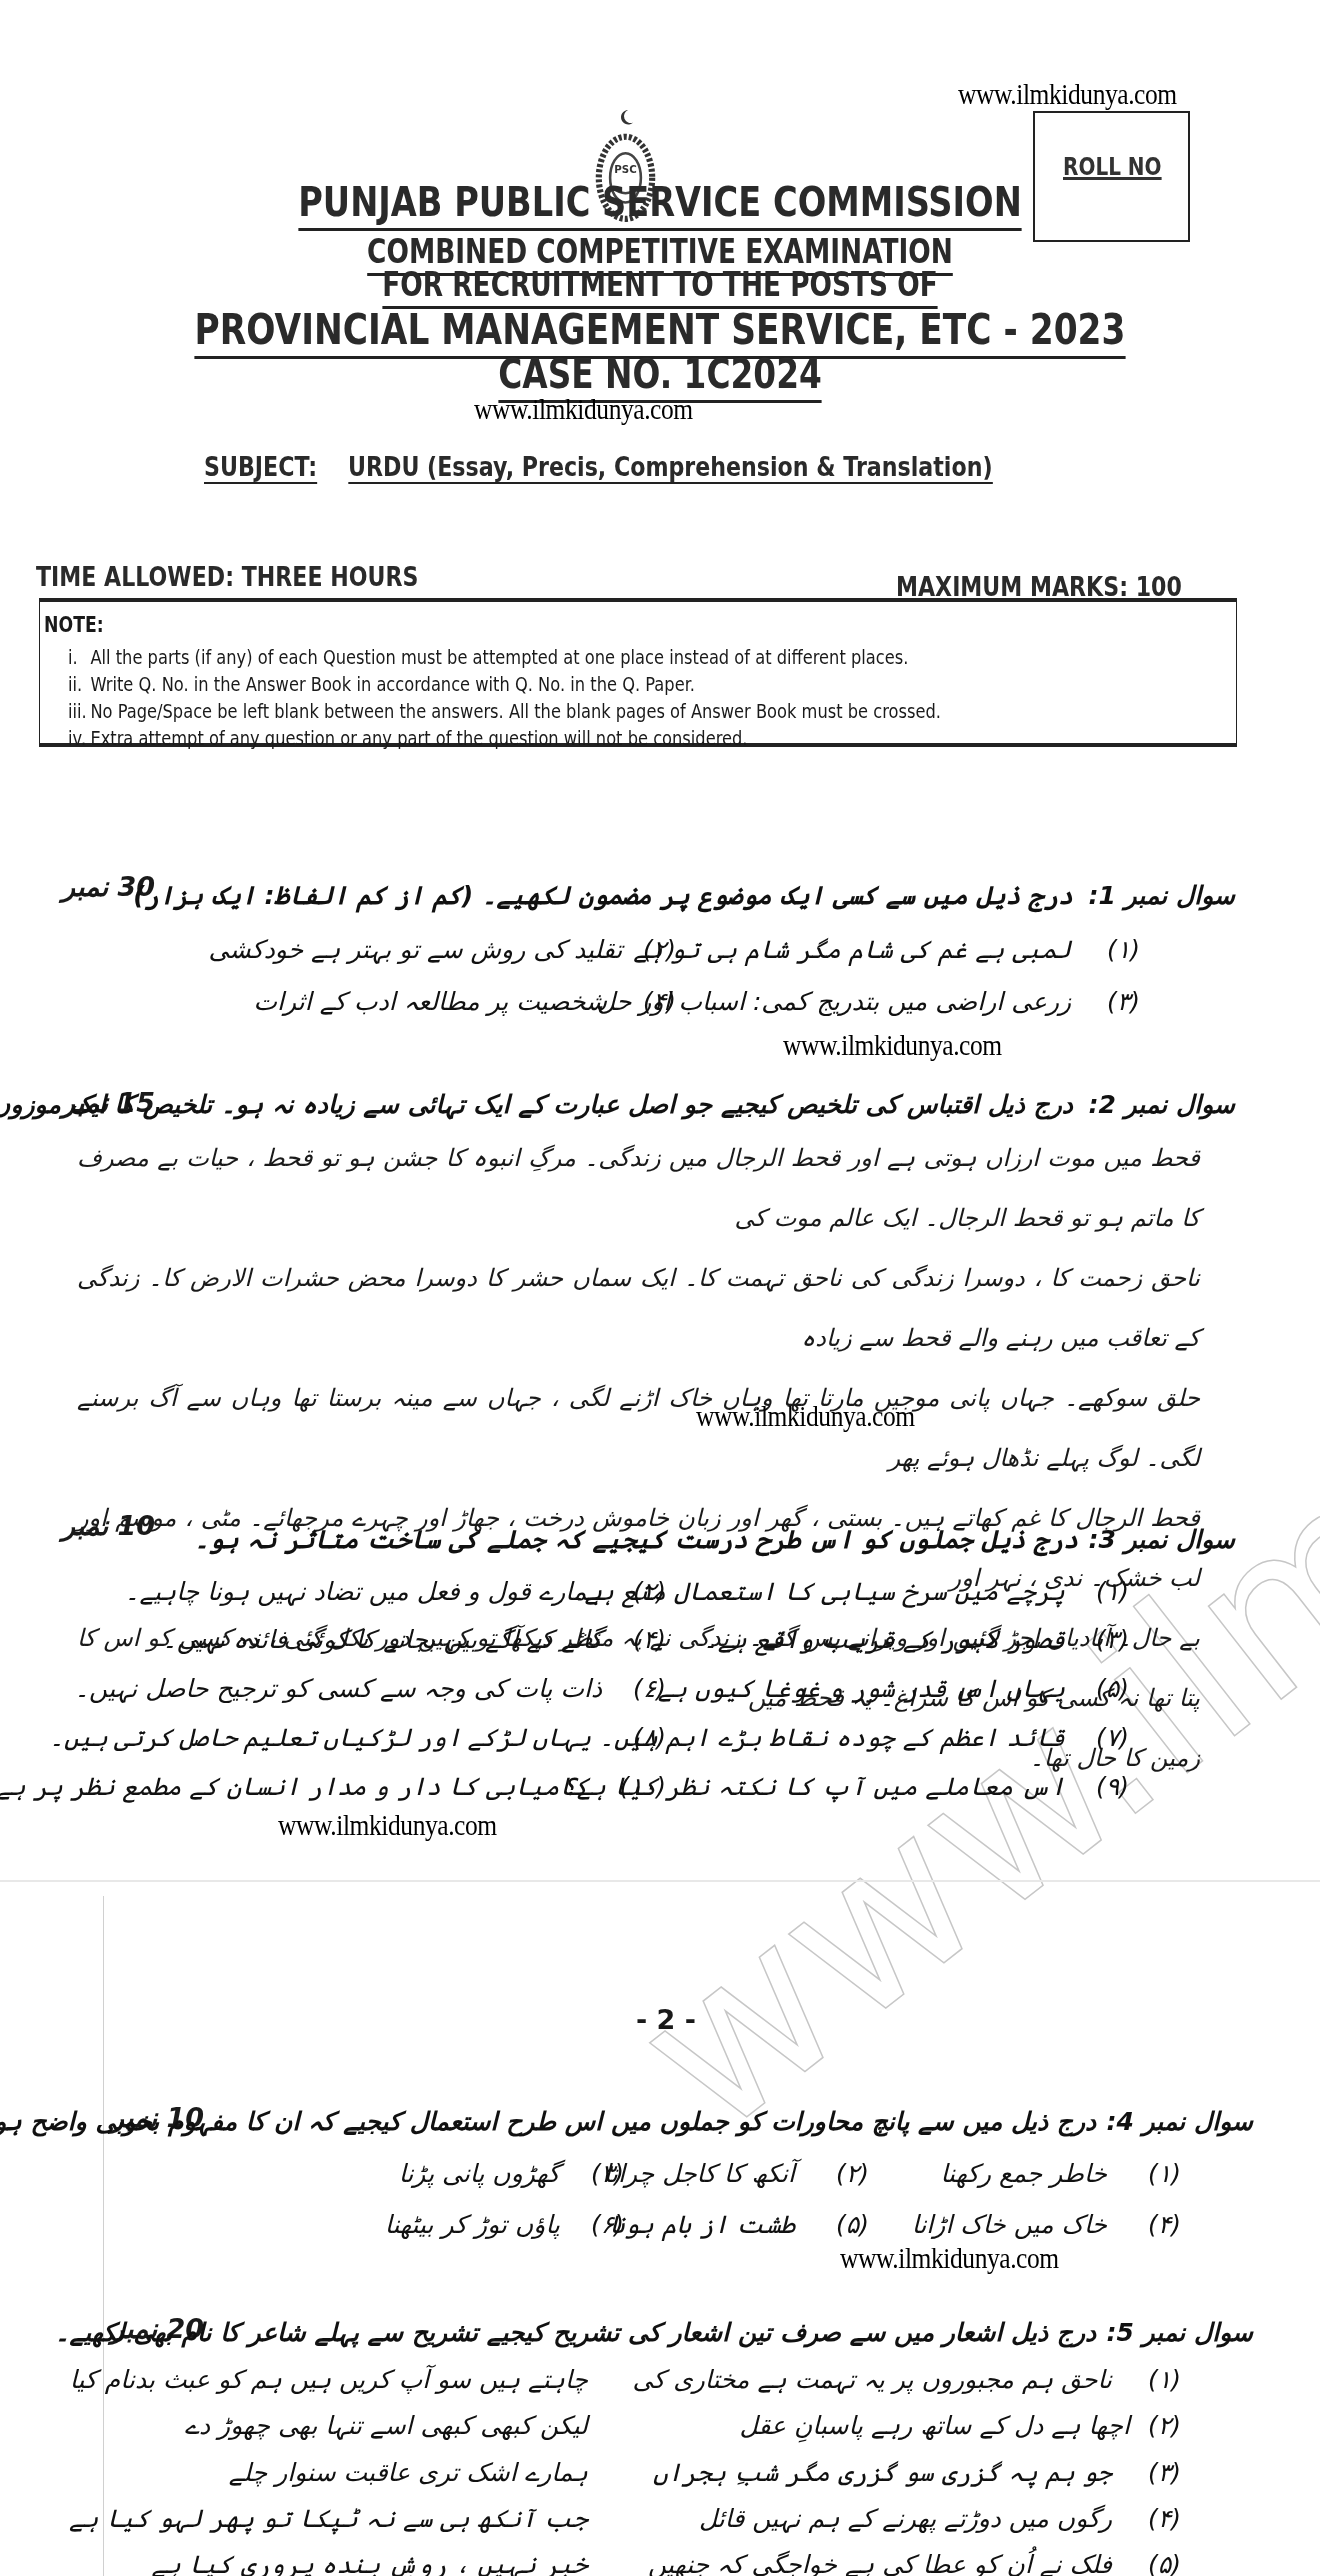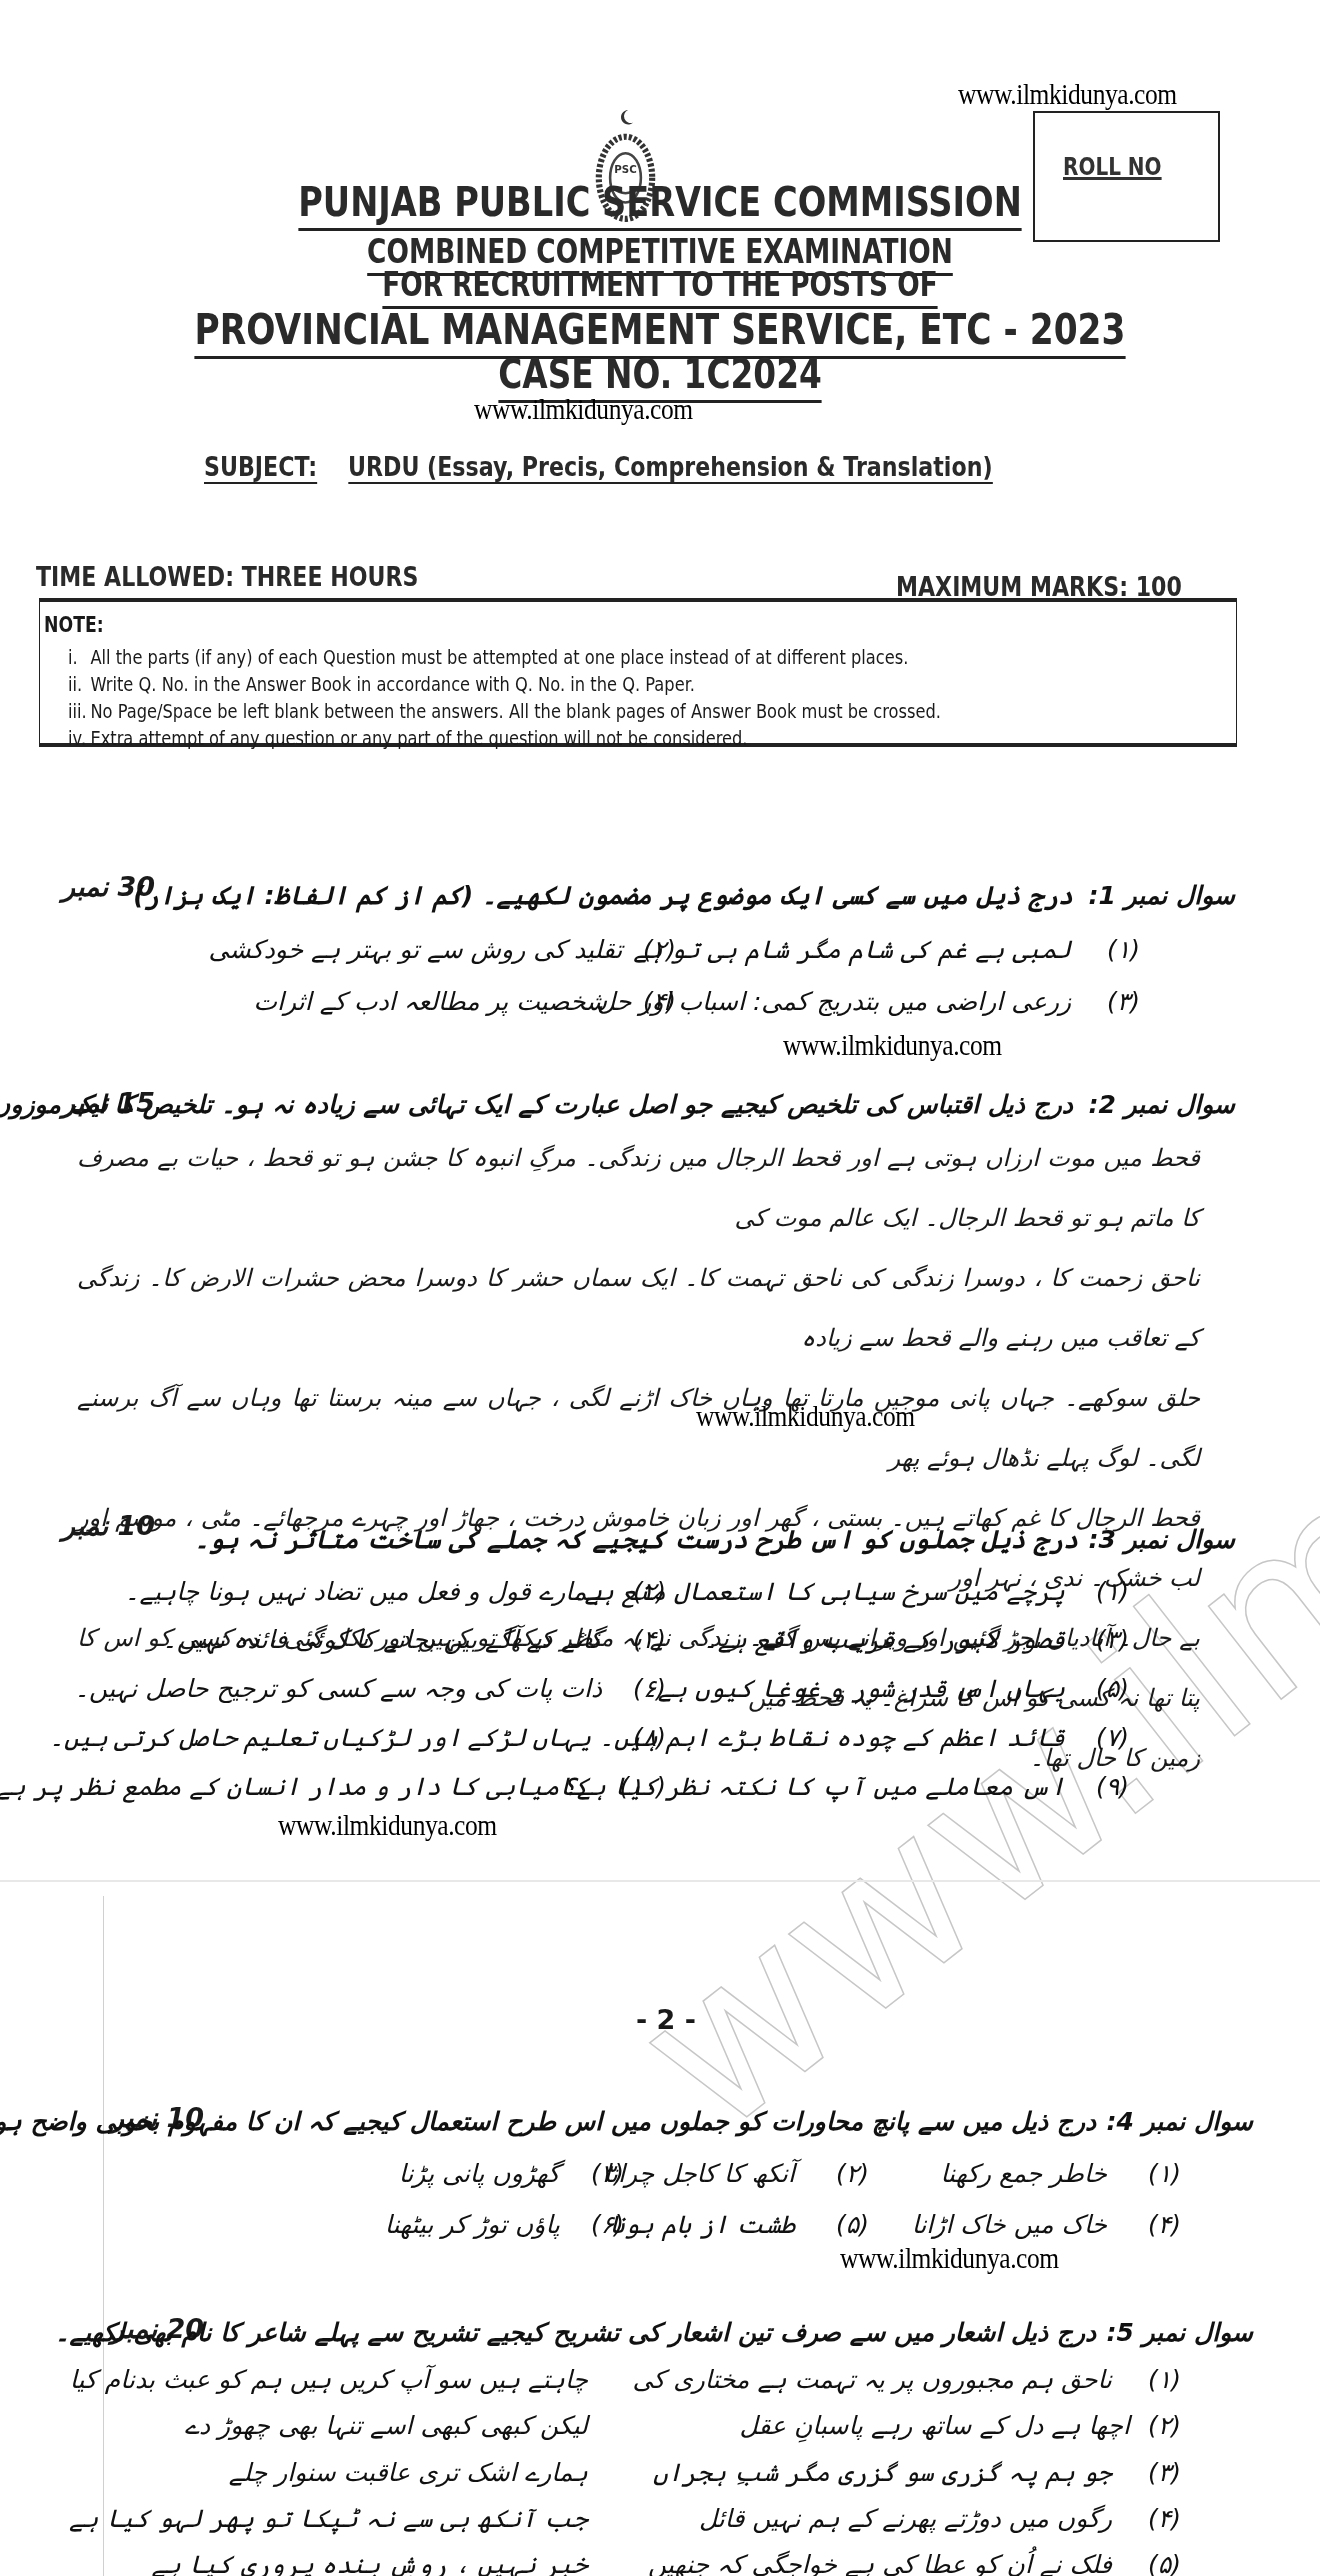--- a/index.html
+++ b/index.html
@@ -4,21 +4,21 @@
 <style>
   html, body { margin:0; padding:0; background:#ffffff; }
   body { width:1320px; height:3506px; position:relative; overflow:hidden;
          font-family:"DejaVu Sans", sans-serif; color:#1a1a1a; }
   .abs { position:absolute; }
   .page-divider { position:absolute; left:0; width:1320px; height:2.1px; background:#e8e8e8; }
   .left-rule { position:absolute; width:1px; background:#d0d0d0; }
 
   
   .site-url { font-family:"Liberation Serif", serif; font-size:30px; letter-spacing:-0.5px; color:#000; transform:scaleX(0.85); transform-origin:left center; white-space:nowrap; }
-  .roll-box { border:2.6px solid #222; width:187px; height:131px; box-sizing:border-box; }
+  .roll-box { border:2.6px solid #222; width:157px; height:131px; box-sizing:border-box; }
   .roll-label { font-family:"DejaVu Sans", sans-serif; font-weight:bold; font-size:25px; text-decoration:underline; text-decoration-thickness:2.6px; position:absolute; left:28px; top:39px; color:#333; transform:scaleX(0.8); transform-origin:left; }
   .logo { width:67px; height:113px; }
   .h-title { font-weight:bold; color:#2a2a2a; text-align:center; white-space:nowrap; transform-origin:center; }
   .h-title span { border-bottom:3.1px solid #222; padding-bottom:2.1px; }
   .subject-line { font-weight:bold; font-size:27px; white-space:nowrap; color:#2a2a2a; }
   .subject-line span { border-bottom:2.6px solid #222; }
 
   .time-marks { font-weight:bold; font-size:26px; color:#2a2a2a; white-space:nowrap; transform:scaleX(0.85); transform-origin:left; }
   .note-box { border-top:4.1px solid #222; border-bottom:4.1px solid #222; border-left:1.5px solid #222; border-right:1.5px solid #222; box-sizing:border-box; }
   .note-title { font-weight:bold; font-size:21.6px; transform:scaleX(0.8); transform-origin:left; }

